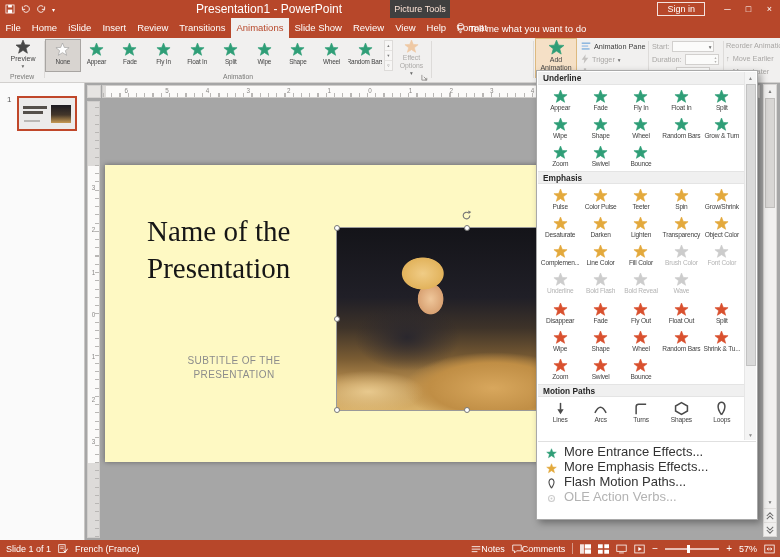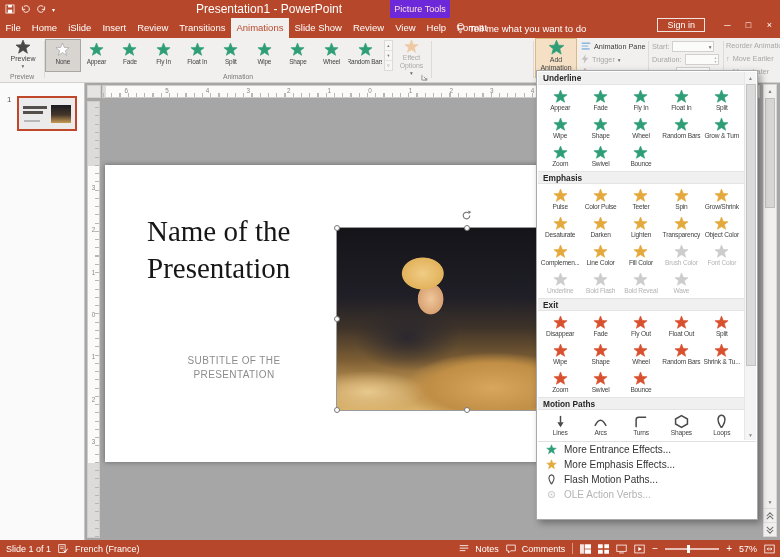--- a/index.html
+++ b/index.html
@@ -7,22 +7,22 @@
 body{font-family:"Liberation Sans",sans-serif;background:#A6A6A6;overflow:hidden;position:relative;user-select:none}
 .app{position:absolute;inset:0}
 svg{display:block}
 
 
 .titlebar{position:absolute;left:0;top:0;right:0;height:18px;background:#B7472A;color:#fff;z-index:20}
 .qat{position:absolute;left:5px;top:0;height:18px;display:flex;align-items:center;gap:5px}
 .qat-btn{display:flex;align-items:center;justify-content:center}
 .qat-caret{font-size:6px;color:#fff}
 .win-title{position:absolute;left:196px;top:0;line-height:18px;font-size:12px;white-space:nowrap}
-.ctx-label{position:absolute;left:390px;top:0;width:60px;line-height:18px;font-size:9px;text-align:center;background:#6d28d9;color:#FCE3D6;white-space:nowrap}
-.tb-right{position:absolute;right:0;top:16px;height:18px;display:flex;align-items:center}
+.ctx-label{position:absolute;left:390px;top:0;width:60px;line-height:18px;font-size:9px;text-align:center;background:#404040;color:#FCE3D6;white-space:nowrap}
+.tb-right{position:absolute;right:0;top:0;height:18px;display:flex;align-items:center}
 .signin{font-size:9px;border:1px solid rgba(255,255,255,.85);padding:1px 9px;margin-right:12px;white-space:nowrap}
 .winbtn{width:21px;text-align:center;font-size:9px;line-height:18px}
 
 
 .tabrow{position:absolute;left:0;top:18px;right:0;height:20px;background:#B7472A;z-index:19}
 .tabs{display:flex;height:20px}
 .tab{color:#fff;font-size:9.5px;line-height:20px;padding:0 5.5px;white-space:nowrap;cursor:default}
 .tab-selected{background:#F1F0EF;color:#B7472A}
 .tellme{position:absolute;left:456px;top:0;height:20px;display:flex;align-items:center;gap:4px;color:#fff;font-size:9.5px;white-space:nowrap}
 
@@ -60,21 +60,21 @@
 .hruler{position:absolute;left:16px;top:2px;width:658px;height:13px;background:#DDDBD9;border:1px solid #CFCDCB;overflow:hidden}
 .hruler .band{position:absolute;left:3px;top:0;width:528px;height:100%;background:#FBFAF9}
 .hnums{position:absolute;left:3px;top:1px;width:528px;display:flex}
 .hnums span{flex:1;text-align:center;font-size:6.3px;color:#8A8886}
 .hticks{position:absolute;left:0;bottom:0;width:100%;height:4px;background:repeating-linear-gradient(90deg,#B9B7B5 0 1px,transparent 1px 8.25px)}
 .vruler{position:absolute;left:1px;top:18px;width:13px;height:437px;background:#DDDBD9;border:1px solid #CFCDCB;overflow:hidden}
 .vruler .band{position:absolute;top:64px;left:0;height:297px;width:100%;background:#FBFAF9}
 .vnums{position:absolute;top:64px;left:0;height:297px;width:100%;display:flex;flex-direction:column}
 .vnums span{flex:1;display:flex;align-items:center;justify-content:center;font-size:6.3px;color:#8A8886}
 .vticks{position:absolute;right:0;top:0;height:100%;width:4px;background:repeating-linear-gradient(0deg,#B9B7B5 0 1px,transparent 1px 8.25px)}
-.slide{position:absolute;left:19px;top:82px;width:528px;height:297px;background:#ffffff;box-shadow:0 0 5px rgba(0,0,0,.4)}
+.slide{position:absolute;left:19px;top:82px;width:528px;height:297px;background:#fef9c3;box-shadow:0 0 5px rgba(0,0,0,.4)}
 .s-title{position:absolute;left:42px;top:48px;font-family:"Liberation Serif",serif;font-size:29px;line-height:37px;color:#161616;white-space:nowrap}
 .s-subtitle{position:absolute;left:38px;top:189px;width:182px;text-align:center;font-size:10px;line-height:14px;color:#8C8C8C;letter-spacing:.4px}
 .photo{position:absolute;left:232px;top:63px;width:260px;height:182px;outline:1px solid #9A9A9A;
  background:
   radial-gradient(ellipse 34px 26px at 33% 25%, #F0CC86 0%, #E2B35C 60%, rgba(0,0,0,0) 63%),
   radial-gradient(ellipse 20px 24px at 36% 39%, #EFC79B 0%, #D9A273 62%, rgba(0,0,0,0) 66%),
   radial-gradient(ellipse 75px 48px at 27% 60%, rgba(40,38,46,.95) 0%, rgba(40,38,46,0) 70%),
   radial-gradient(ellipse 80px 30px at 12% 90%, #E8C98E 0%, rgba(232,201,142,0) 70%),
   radial-gradient(ellipse 115px 46px at 60% 88%, #D8A75D 0%, #C08E45 55%, rgba(192,142,69,0) 78%),
   linear-gradient(180deg,#141419 0%,#201F27 38%,#3E3329 55%,#7A5C33 72%,#B98F4F 86%,#D9B169 100%)}
@@ -83,42 +83,42 @@
 .vscroll{position:absolute;right:3px;top:1px;width:14px;bottom:3px;background:#F1F0EF;border:1px solid #D8D6D4;display:flex;flex-direction:column;align-items:center}
 .vs-btn{height:12px;width:100%;display:flex;align-items:center;justify-content:center;font-size:5px;color:#777}
 .vs-thumb{width:10px;height:110px;background:#D8D6D4;border:1px solid #C0BEBC;margin:1px 0}
 .vs-fill{flex:1}
 .vs-nav{height:14px;width:100%;display:flex;align-items:center;justify-content:center;border-top:1px solid #E0DEDC}
 
 
 .statusbar{position:absolute;left:0;bottom:0;right:0;height:17px;background:#B7472A;color:#fff;font-size:9px;display:flex;align-items:center;z-index:20;white-space:nowrap}
 .sb-left{display:flex;align-items:center;gap:7px;margin-left:6px}
 .sb-right{margin-left:auto;display:flex;align-items:center;gap:7px;margin-right:5px}
-.sb-item{display:flex;align-items:flex-start;gap:6px}
+.sb-item{display:flex;align-items:flex-end;gap:0}
 .sb-sep{width:1px;height:11px;background:rgba(255,255,255,.45)}
 .zoom-track{position:relative;width:54px;height:2px;background:rgba(255,255,255,.65)}
 .zoom-thumb{position:absolute;left:40%;top:-3px;width:3px;height:8px;background:#fff}
 .zoom-glyph{font-size:10px;line-height:10px}
 
 
 .dropdown{position:absolute;left:536px;top:70px;width:222px;height:450px;background:#fff;border:1px solid #A9A9A9;box-shadow:3px 3px 7px rgba(0,0,0,.35);z-index:60}
 .dd-body{position:absolute;left:1px;top:1px;right:13px;height:368px;overflow:hidden}
 .dd-header{height:13px;line-height:13px;background:#F0F0F0;border-bottom:1px solid #E4E4E4;border-top:1px solid #E4E4E4;font-size:8.3px;font-weight:bold;color:#262626;padding-left:5px}
 .dd-header:first-child{border-top:none}
 .dd-grid{display:grid;grid-template-columns:repeat(5,1fr);padding:1px 2px}
 .dd-item{height:28px;display:flex;flex-direction:column;align-items:center;padding-top:2px;overflow:hidden}
 .dd-ic{height:16px;display:flex;align-items:center}
 .dd-lb{font-size:6.6px;color:#3F3F3F;letter-spacing:-.2px;white-space:nowrap}
 .dd-disabled .dd-lb{color:#B3B3B3}
 .dd-scroll{position:absolute;top:1px;right:1px;width:12px;height:368px;background:#F4F4F4;border-left:1px solid #E6E6E6;display:flex;flex-direction:column;align-items:center;font-size:5px;color:#8A8A8A}
 .dd-thumb{width:10px;height:282px;background:#DADADA;border:1px solid #C2C2C2;margin:1px 0}
 .dd-sbtn{height:11px;display:flex;align-items:center;justify-content:center}
 .dd-sfill{flex:1}
 .dd-footer{position:absolute;left:1px;right:1px;top:370px;bottom:1px;border-top:1px solid #E0E0E0;background:#fff;padding-top:2px}
-.dd-foot{height:15px;display:flex;align-items:flex-start;gap:6px;padding-left:7px;font-size:10px;color:#333}
+.dd-foot{height:15px;display:flex;align-items:flex-end;gap:6px;padding-left:7px;font-size:13px;color:#333}
 .dd-foot.dd-disabled{color:#B3B3B3}
 .dd-fic{width:13px;display:flex;justify-content:center}
 </style>
 </head>
 <body>
 
 <div class="app">
 
   <div class="titlebar">
     <div class="qat">
@@ -725,21 +725,20 @@
           </div>
           <div class="dd-item dd-disabled">
             <span class="dd-ic">
               <svg width="15" height="15" viewBox="0 0 24 24">
                 <polygon points="12,1.6 14.9,8.7 22.5,9.1 16.6,13.9 18.6,21.3 12,17 5.4,21.3 7.4,13.9 1.5,9.1 9.1,8.7" fill="#CCCCCC" stroke="#CCCCCC" stroke-width="1"></polygon>
               </svg>
             </span>
             <span class="dd-lb">Wave</span>
           </div>
         </div>
-        <div class="dd-header">Exit</div>
         <div class="dd-grid">
           <div class="dd-item">
             <span class="dd-ic">
               <svg width="15" height="15" viewBox="0 0 24 24">
                 <polygon points="12,1.6 14.9,8.7 22.5,9.1 16.6,13.9 18.6,21.3 12,17 5.4,21.3 7.4,13.9 1.5,9.1 9.1,8.7" fill="#D9502E" stroke="#D9502E" stroke-width="1"></polygon>
               </svg>
             </span>
             <span class="dd-lb">Disappear</span>
           </div>
           <div class="dd-item">

